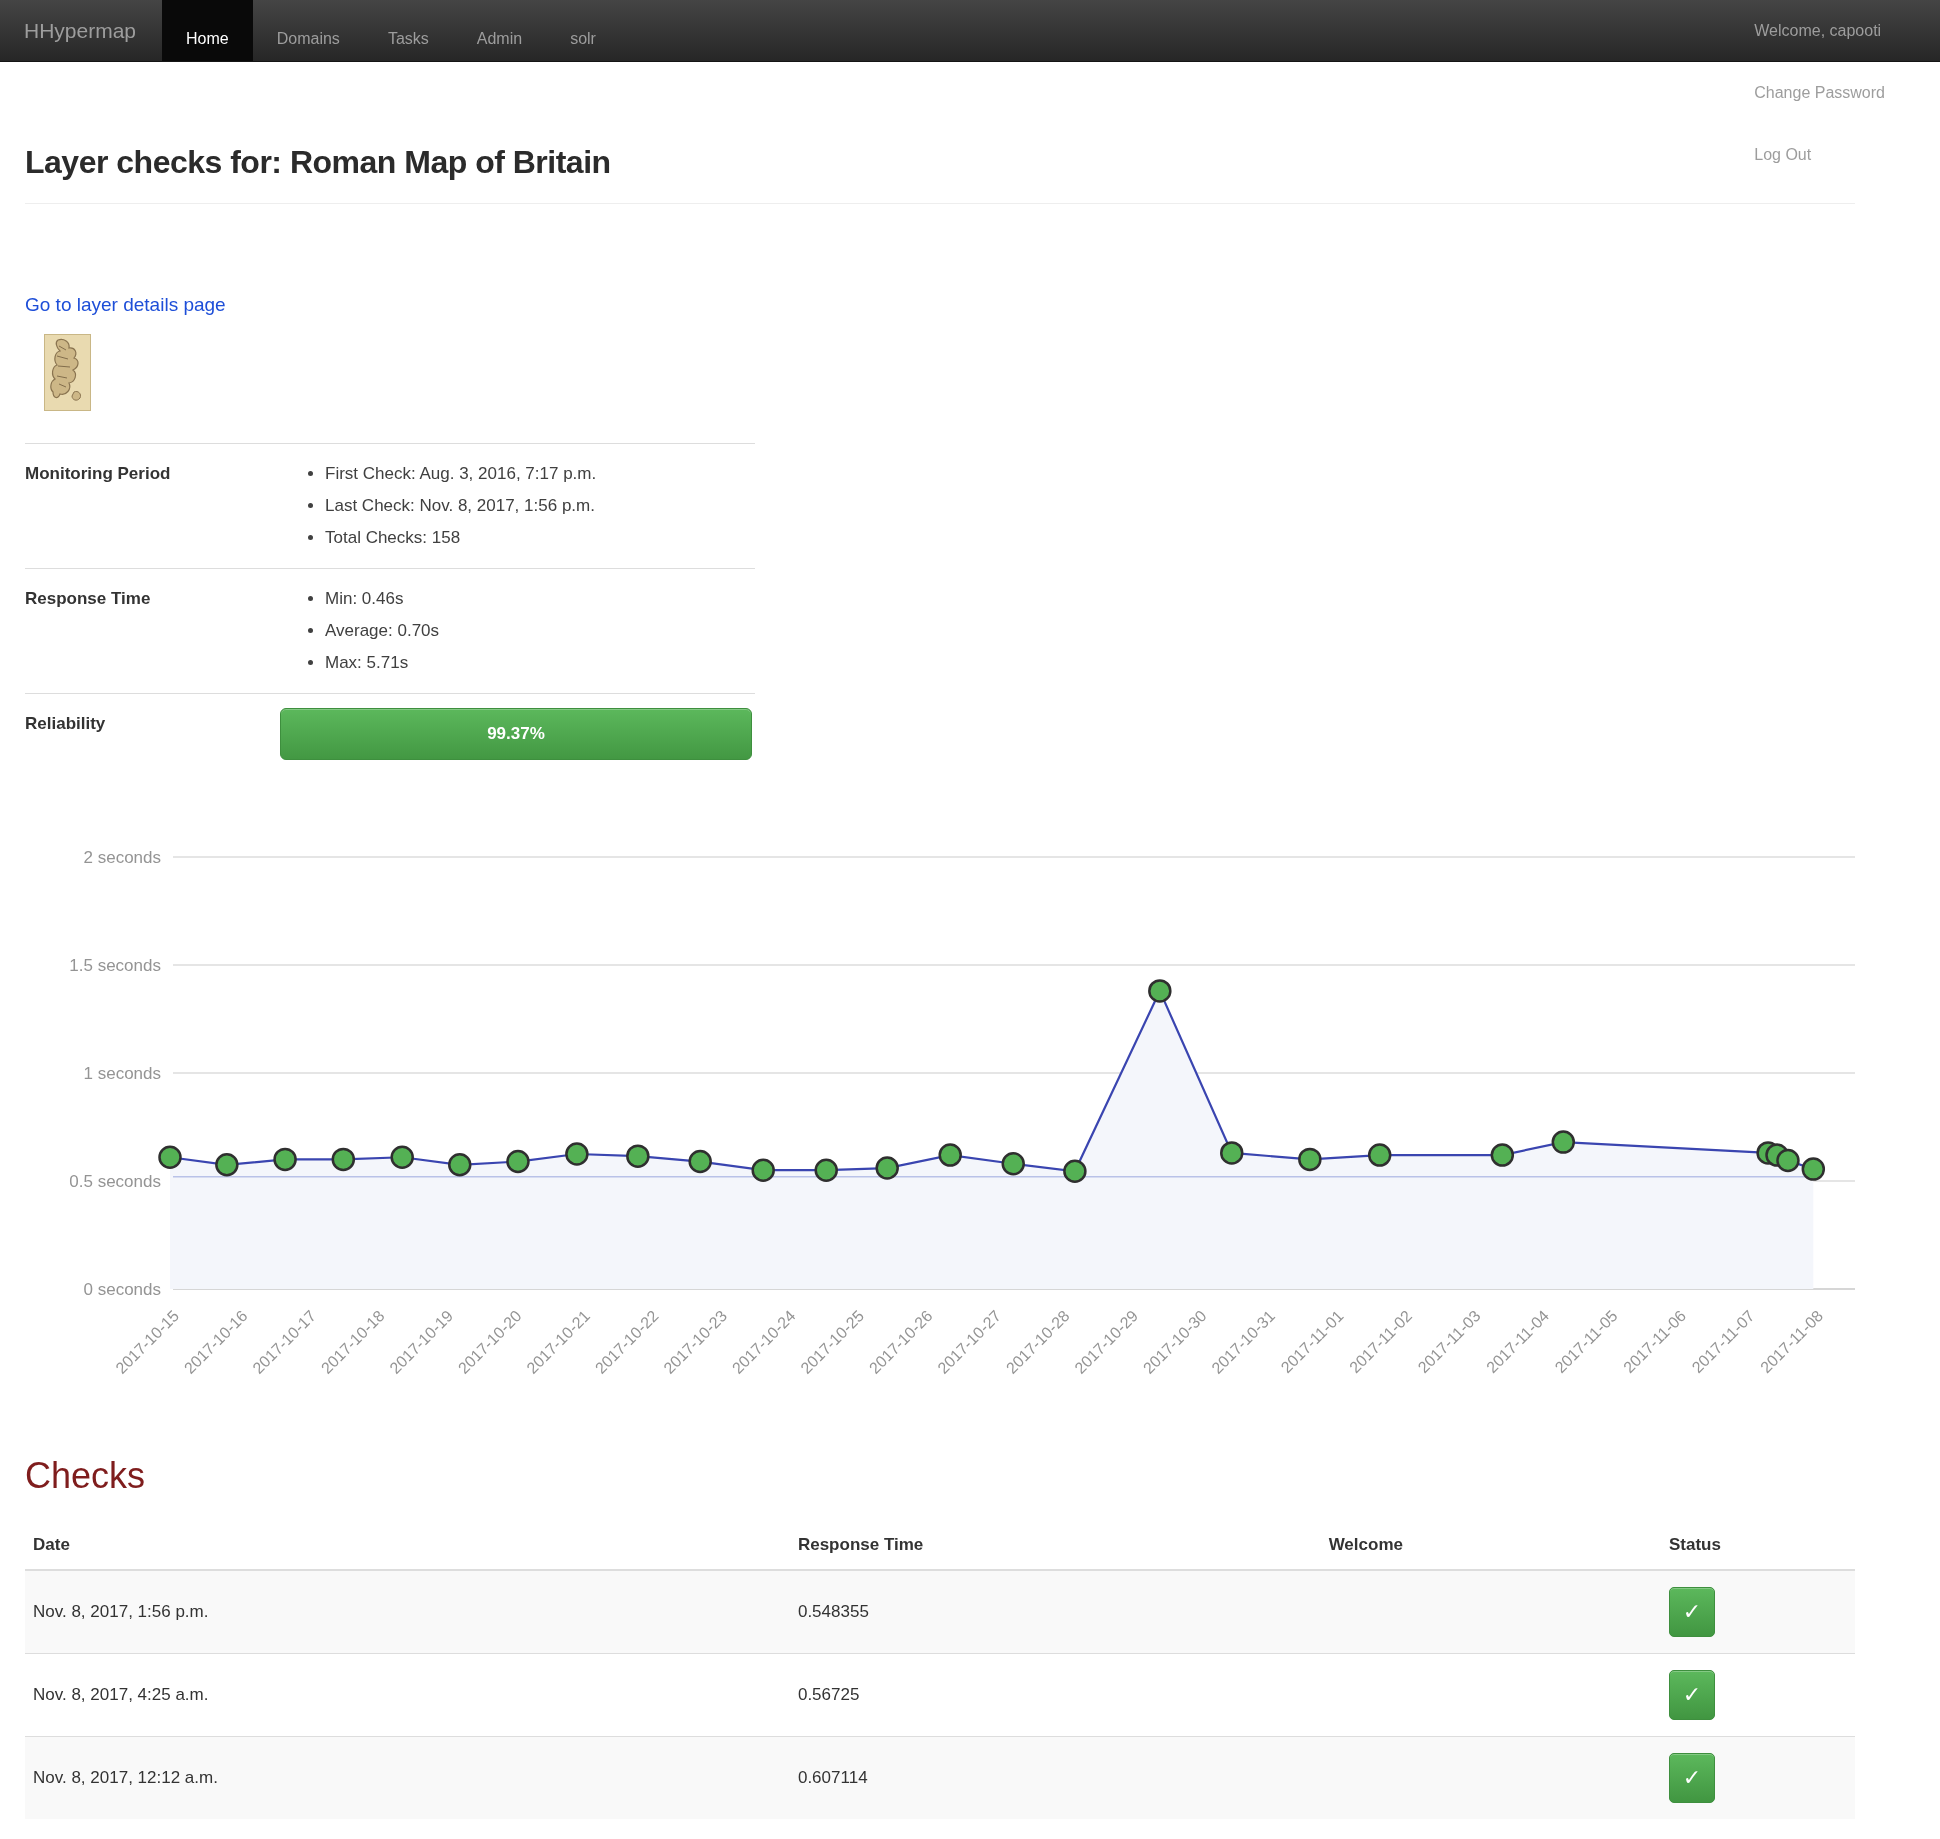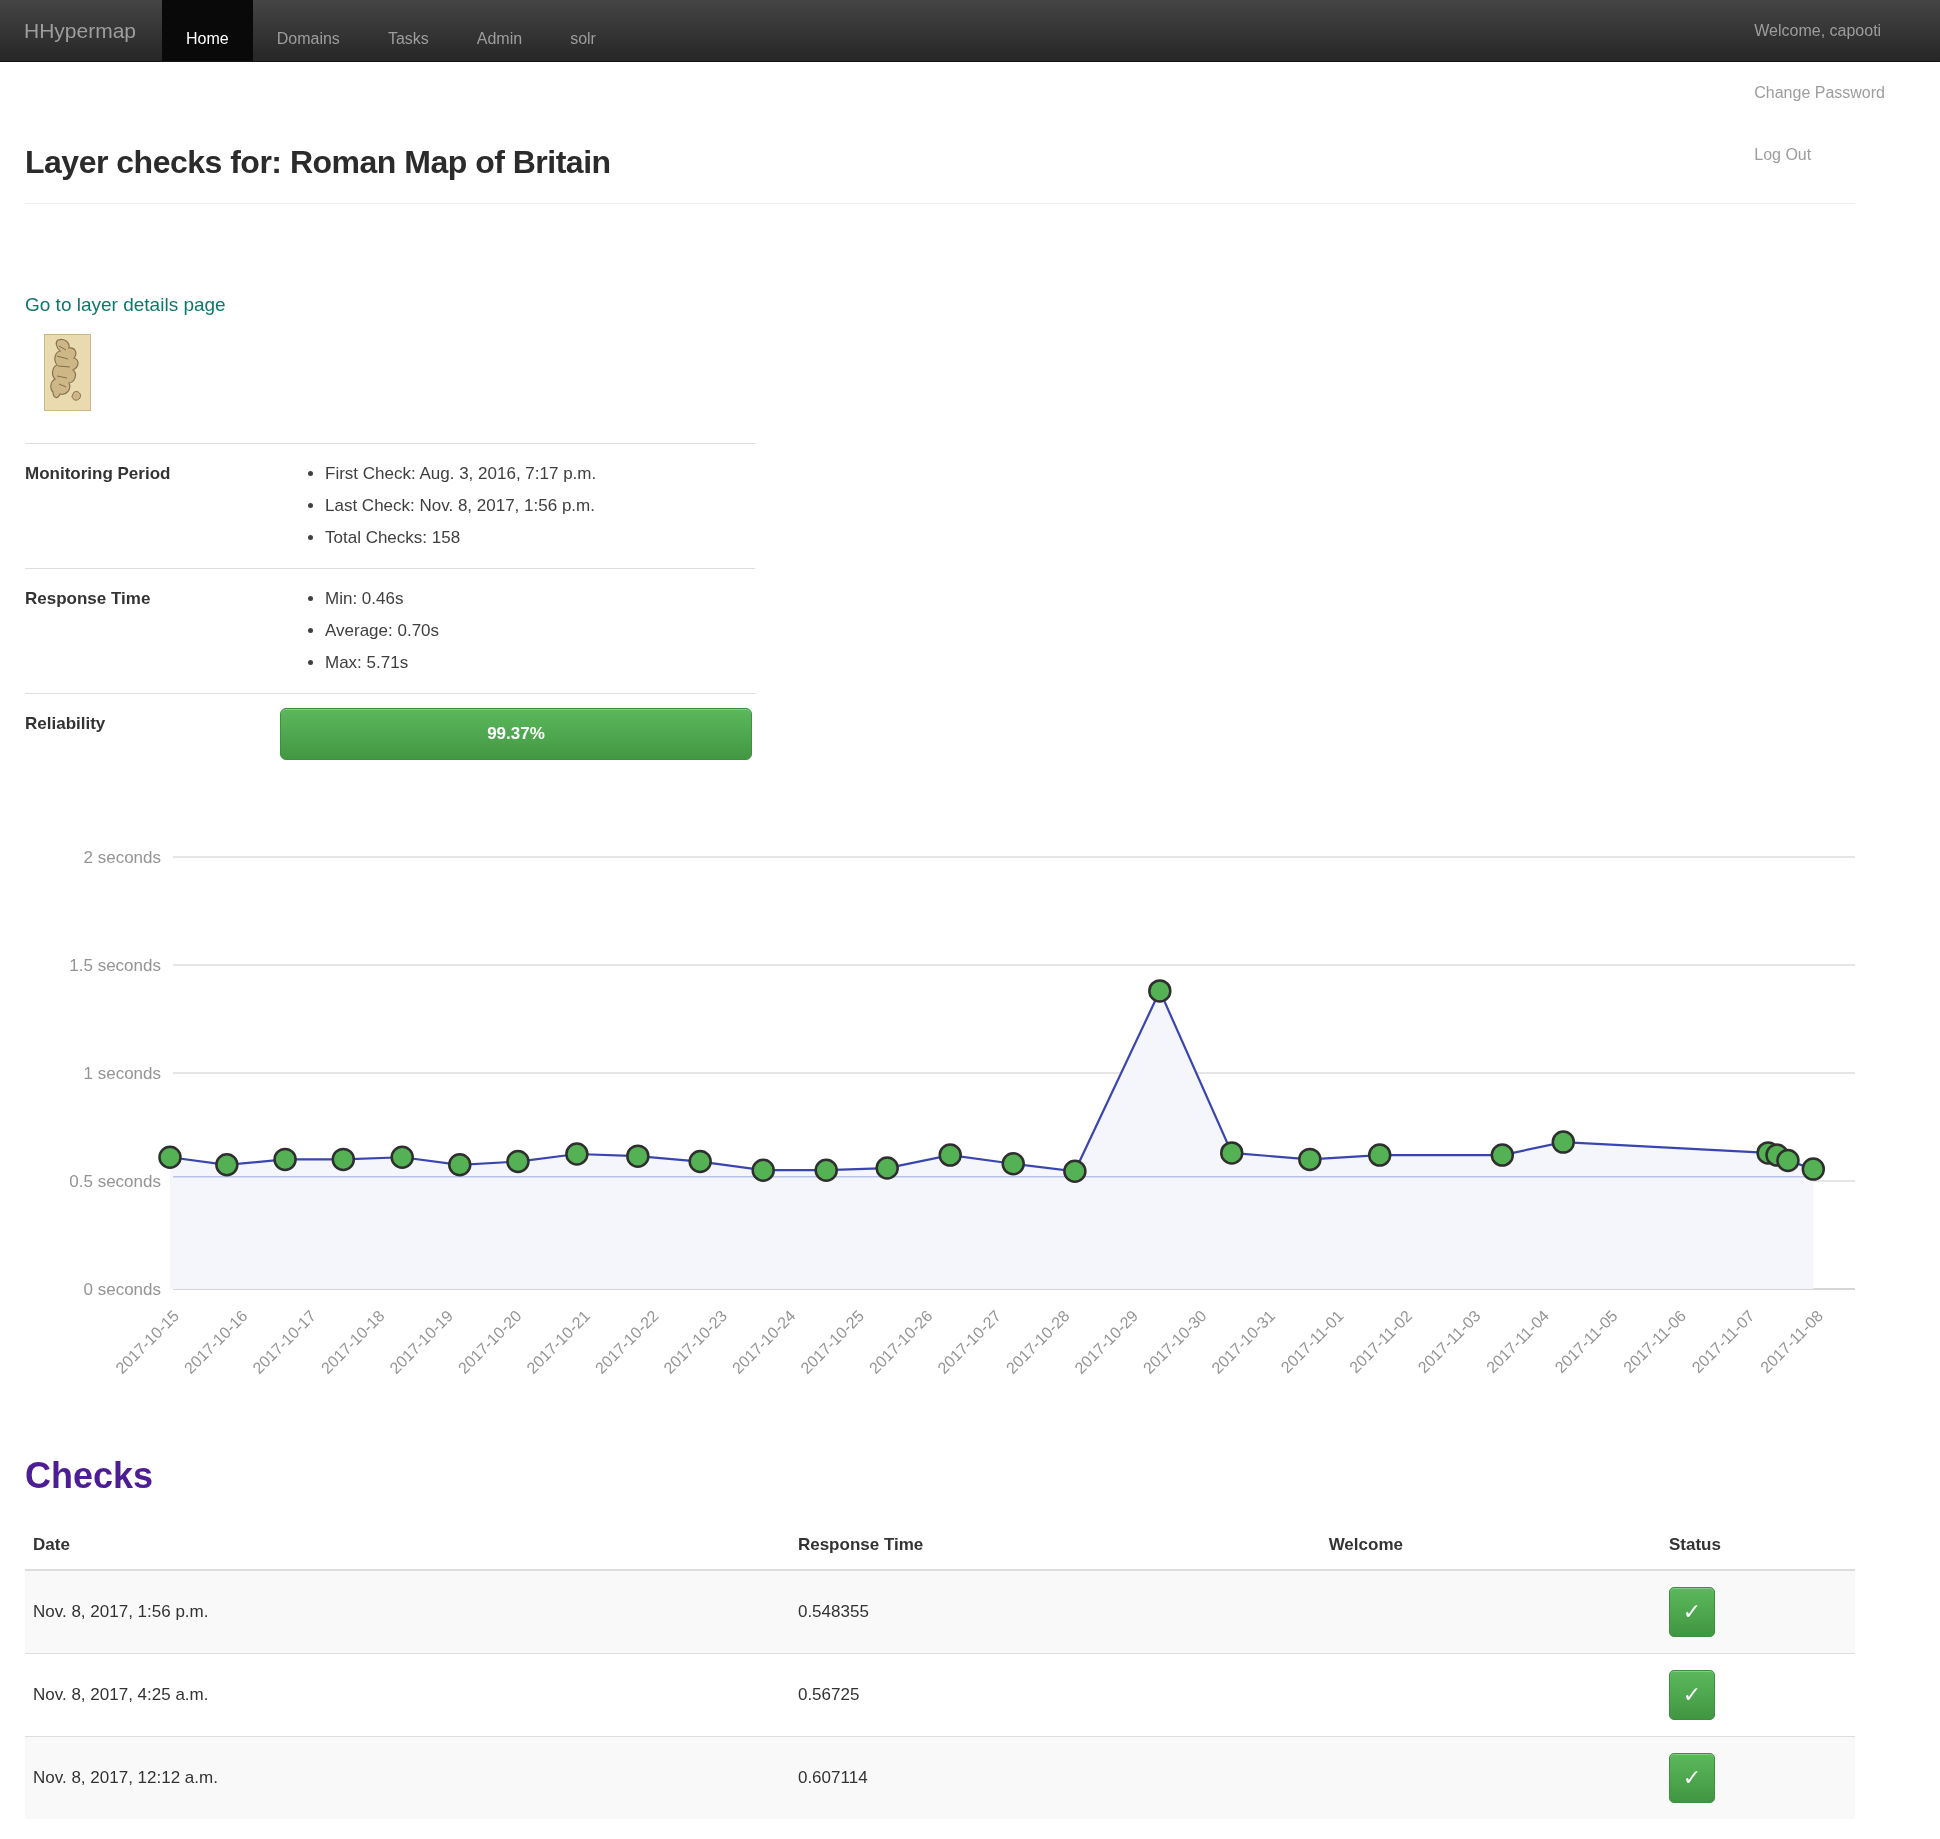--- a/index.html
+++ b/index.html
@@ -15,42 +15,42 @@
   .nav-item.active { background:#090909; color:#ffffff; }
   .nav-right { margin-left:auto; display:flex; padding-right:28px;flex-direction:column; }
   .nav-right .nav-item { padding:0 27px; }
 
   
   .wrap { margin-left:25px; width:1830px; }
 
   h1.page-title { margin-top:82px; font-size:32px; font-weight:bold; color:#2b2b2b; letter-spacing:-0.5px; }
   hr.title-rule { border:none; border-top:1px solid #eee; margin-top:22px; }
 
-  .details-link { display:inline-block; margin-top:90px; color:#0f766e; font-size:19px; text-decoration:none; cursor:pointer; }
+  .details-link { display:inline-block; margin-top:90px; color:#1d4ed8; font-size:19px; text-decoration:none; cursor:pointer; }
 
   .thumb { display:block; margin-top:18px; width:47px; height:77px; margin-left:19px; }
 
   
   table.details { margin-top:32px; width:730px; border-collapse:collapse; }
   table.details tr { border-top:1px solid #ddd; }
   table.details th { width:255px; text-align:left; vertical-align:top; padding:20px 0; font-size:17px; font-weight:bold; color:#333; }
   table.details td { padding:14px 0 14px 0; font-size:17px; }
   table.details ul { list-style:disc; padding-left:45px; }
   table.details li { padding:6px 0; color:#404040; }
 
   .rel-bar { width:472px; height:52px; border-radius:6px; border:1px solid #3e8f3e;
              background:linear-gradient(#5cb85c,#439843); color:#fff; font-weight:bold; font-size:17px;
              text-align:center; line-height:50px; box-shadow:inset 0 1px 0 rgba(255,255,255,.25); }
 
   
   .chart-box { margin-top:55px; }
   .chart-box svg { display:block; }
 
   
-  h2.checks-title { margin-top:26px; font-size:36px; font-weight:bold; color:#4c1d95; }
+  h2.checks-title { margin-top:26px; font-size:36px; font-weight:normal; color:#7f1d1d; }
   table.checks { margin-top:26px; width:1830px; border-collapse:collapse; table-layout:fixed; }
   table.checks col.c-date { width:41.8%; } table.checks col.c-resp { width:29%; }
   table.checks col.c-msg { width:18.6%; } table.checks col.c-status { width:10.6%; }
   table.checks thead th { text-align:left; font-size:17px; font-weight:bold; padding:12px 0 14px 8px; border-bottom:2px solid #ddd; }
   table.checks tbody td { font-size:17px; padding:16px 0 16px 8px; border-top:1px solid #ddd; vertical-align:middle; }
   table.checks tbody tr:nth-child(odd) { background:#f9f9f9; }
   .status-btn { display:inline-block; width:46px; height:50px; border-radius:5px; border:1px solid #3e8f3e;
                 background:linear-gradient(#5cb85c,#419641); color:#fff; font-size:22px; font-weight:bold;
                 text-align:center; line-height:48px; cursor:pointer; box-shadow:inset 0 1px 0 rgba(255,255,255,.25); }
 </style>

